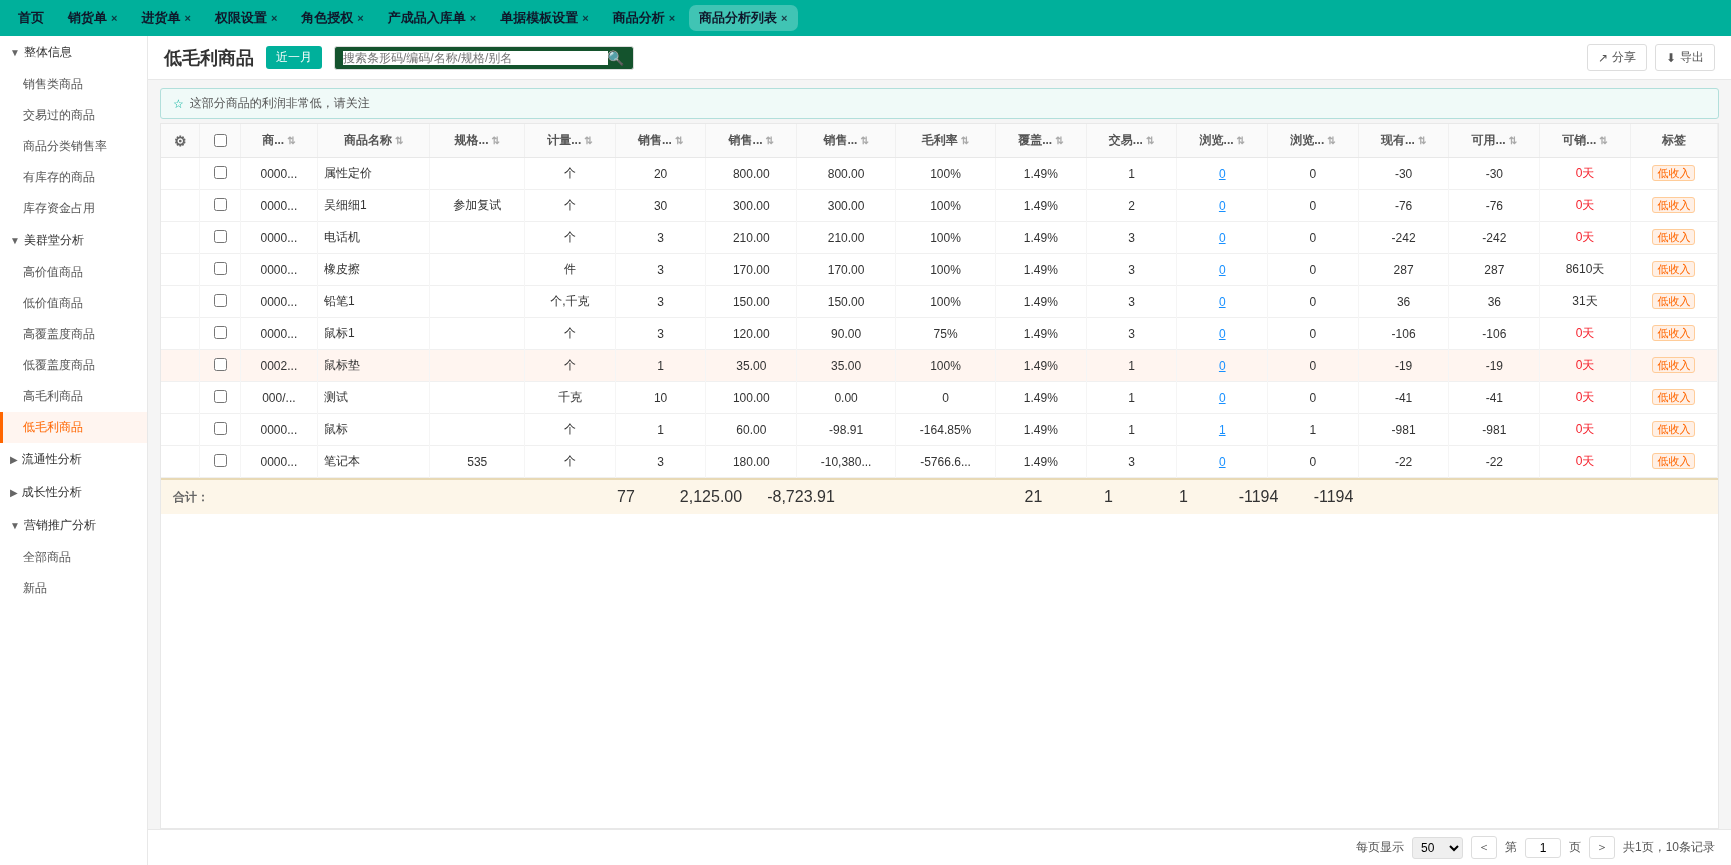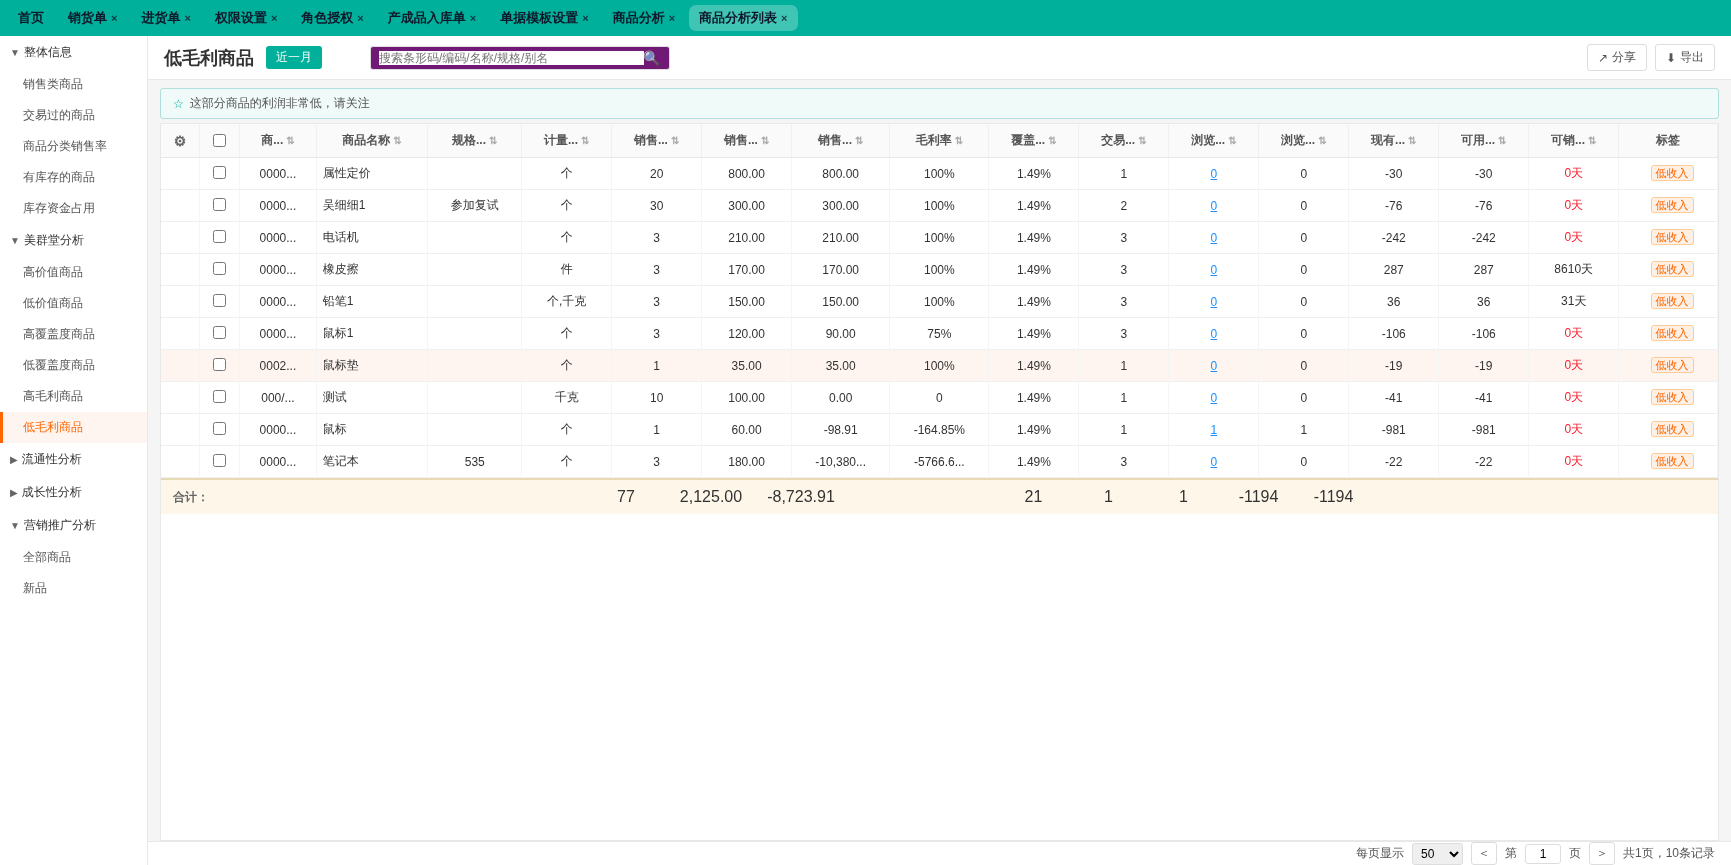--- a/index.html
+++ b/index.html
@@ -95,22 +95,21 @@
       cursor: pointer;
     }
     .search-box {
       display: flex;
       align-items: center;
       border: 1px solid #ddd;
       border-radius: 3px;
       padding: 3px 8px;
       flex: 1;
       max-width: 300px;
-      background: #701a75;
-      margin-left: 36px;
+      background: #14532d;
     }
     .search-box input {
       border: none;
       outline: none;
       font-size: 12px;
       color: #999;
       width: 100%;
     }
     .search-icon { color: #999; font-size: 14px; }
     .header-actions {
@@ -181,21 +180,21 @@
       border-bottom: 1px solid #f0f0f0;
     }
     tbody tr.highlighted { background: #fff5f0; }
     tbody td {
       padding: 7px 6px;
       text-align: center;
       color: #333;
       border-right: 1px solid #f5f5f5;
       white-space: nowrap;
     }
-    .tag-low { background: #fff0e6; color: #ff6600; border: 1px solid #ffcc99; border-radius: 3px; padding: 1px 4px; font-size: 11px; margin-left: 8px; }
+    .tag-low { background: #fff0e6; color: #ff6600; border: 1px solid #ffcc99; border-radius: 3px; padding: 1px 4px; font-size: 11px; }
 
     
     .table-footer {
       background: #fdf6e9;
       border-top: 2px solid #e8d9b5;
       display: flex;
       align-items: center;
       padding: 8px 12px;
       gap: 8px;
     }
@@ -204,21 +203,21 @@
       text-align: center;
       font-size: 16px;
       color: #333;
     }
 
     
     .pagination-bar {
       display: flex;
       align-items: center;
       justify-content: flex-end;
-      padding: 0 16px;
+      padding: 6px 16px;
       background: #fff;
       border-top: 1px solid #e8e8e8;
       gap: 8px;
       font-size: 12px;
       color: #555;
     }
     .pagination-bar select {
       border: 1px solid #ddd;
       border-radius: 3px;
       padding: 2px 4px;

